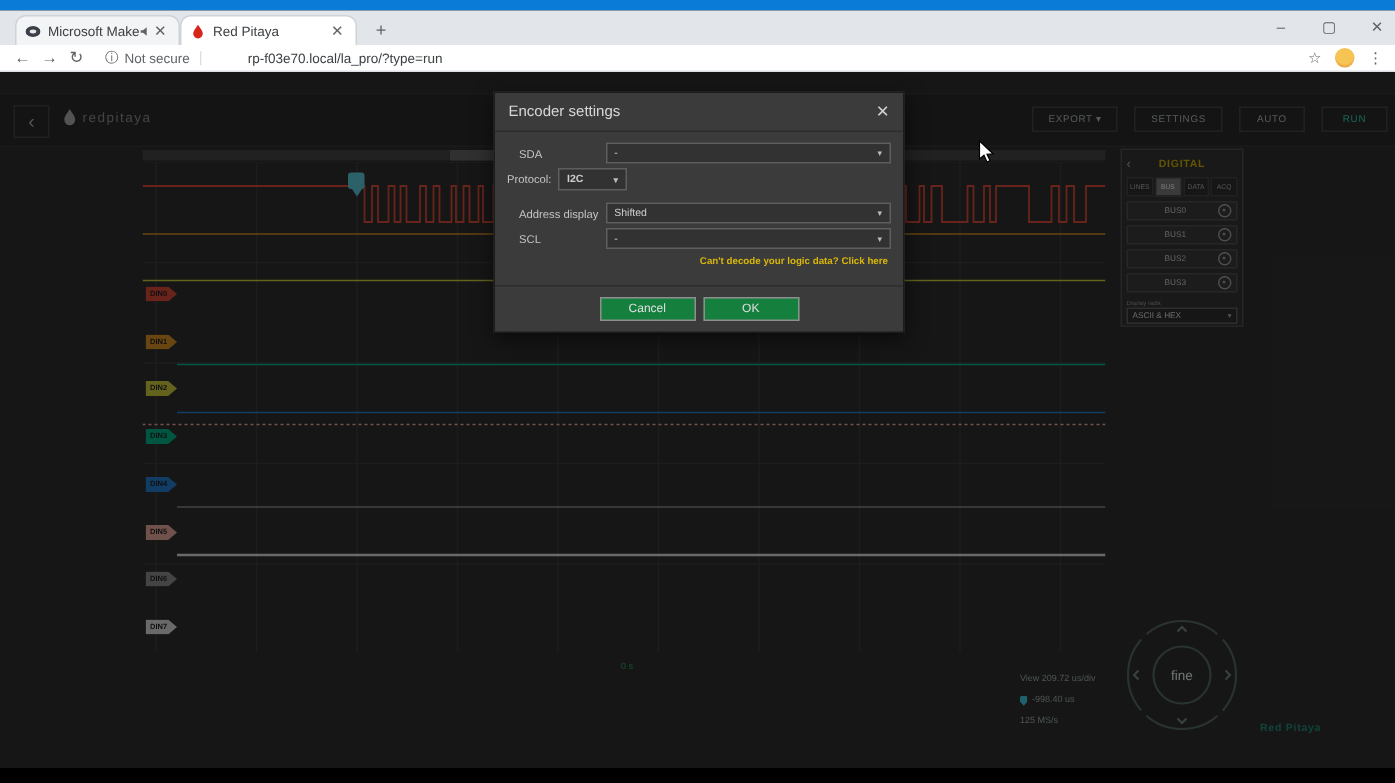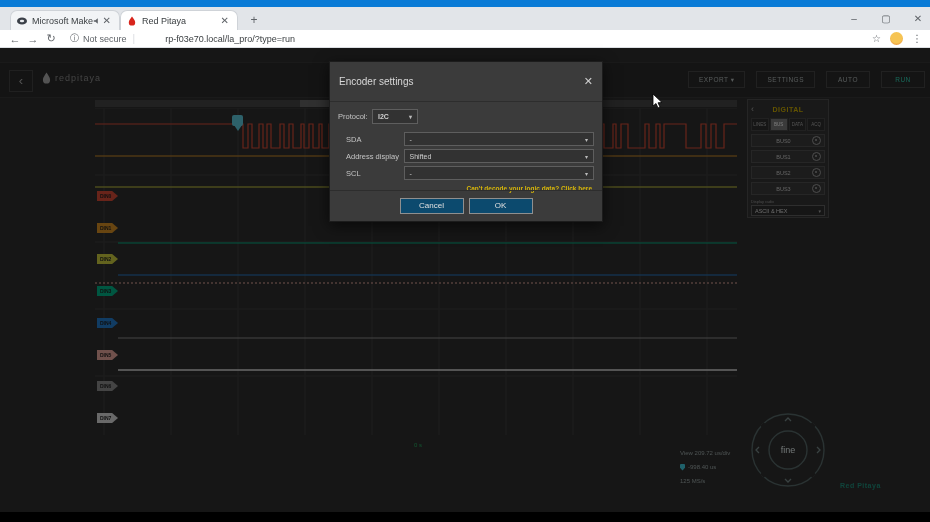--- a/index.html
+++ b/index.html
@@ -79,38 +79,38 @@
   .status .row { display:flex; align-items:center; gap:3px; }
   .trig-mini { width:5px; height:7px; background:#3ab4c4; border-radius:1px;
                clip-path:polygon(0 0,100% 0,100% 60%,50% 100%,0 60%); }
   .dpad { position:absolute; left:748px; top:362px; }
   .brand { position:absolute; left:840px; top:434px; font-size:7px; color:#1c7f6e; font-weight:bold; letter-spacing:0.5px; }
 
   
   .overlay { position:absolute; left:0; top:0; width:930px; height:464px; background:rgba(0,0,0,0.46); }
   .modal { position:absolute; left:329px; top:13px; width:274px; height:161px; background:#3b3b3b;
            border:1px solid #1c1c1c; box-shadow:0 4px 14px rgba(0,0,0,0.6); color:#cfcfcf; }
-  .modal-head { height:40px; border-bottom:1px solid #2d2d2d; display:flex; align-items:center; padding:0 9px; }
+  .modal-head { height:26px; border-bottom:1px solid #2d2d2d; display:flex; align-items:center; padding:0 9px; }
   .modal-title { font-size:10px; color:#d8d8d8; }
   .modal-close { margin-left:auto; font-size:11px; color:#d0d0d0; }
   .modal-body { padding:7px 8px 0 8px; }
   .field-row { display:flex; align-items:center; margin-bottom:3px; }
   .field-label { font-size:7.5px; color:#c4c4c4; }
   .proto-row { margin-bottom:8px; }
   .proto-row .field-label { width:34px; }
   .select { background:#323232; border:1px solid #5e5e5e; color:#cfcfcf; font-size:7px; display:flex;
             align-items:center; padding:0 5px; height:14px; }
   .select .caret { margin-left:auto; font-size:6px; color:#bbb; }
   .proto-select { width:46px; height:15px; font-weight:bold; }
   .wide-row .field-label { width:66px; padding-left:8px; }
   .wide-select { width:192px; }
   .help-link { text-align:right; font-size:6.5px; color:#d8b70a; font-weight:bold; margin-top:5px; padding-right:2px; }
   .modal-foot { position:absolute; left:0; bottom:0; width:100%; height:31px; border-top:1px solid #2d2d2d;
                 display:flex; justify-content:center; align-items:center; gap:5px; }
-  .mbtn { width:64px; height:16px; background:#0c4a6e; border:1px solid #8f8f8f; color:#e0e0e0;
+  .mbtn { width:64px; height:16px; background:#15803d; border:1px solid #8f8f8f; color:#e0e0e0;
           font-size:8px; text-align:center; line-height:14px; }
 
   .cursor { position:absolute; left:652px; top:45px; }
   .bottombar { position:absolute; left:0; top:512px; width:930px; height:10px; background:#000; }
 </style>
 </head>
 <body>
 
 <div class="screen">
 
@@ -280,35 +280,35 @@
     <div class="brand">Red Pitaya</div>
 
     <div class="overlay"></div>
 
     <div class="modal">
       <div class="modal-head">
         <span class="modal-title">Encoder settings</span>
         <span class="modal-close">✕</span>
       </div>
       <div class="modal-body">
+        <div class="field-row wide-row">
+          <span class="field-label">SDA</span>
+          <div class="select wide-select">
+            <span>-</span>
+            <span class="caret">▾</span>
+          </div>
+        </div>
         <div class="field-row proto-row">
           <span class="field-label">Protocol:</span>
           <div class="select proto-select">
             <span>I2C</span>
             <span class="caret">▾</span>
           </div>
         </div>
         <div class="field-row wide-row">
-          <span class="field-label">SDA</span>
-          <div class="select wide-select">
-            <span>-</span>
-            <span class="caret">▾</span>
-          </div>
-        </div>
-        <div class="field-row wide-row">
           <span class="field-label">Address display</span>
           <div class="select wide-select">
             <span>Shifted</span>
             <span class="caret">▾</span>
           </div>
         </div>
         <div class="field-row wide-row">
           <span class="field-label">SCL</span>
           <div class="select wide-select">
             <span>-</span>

